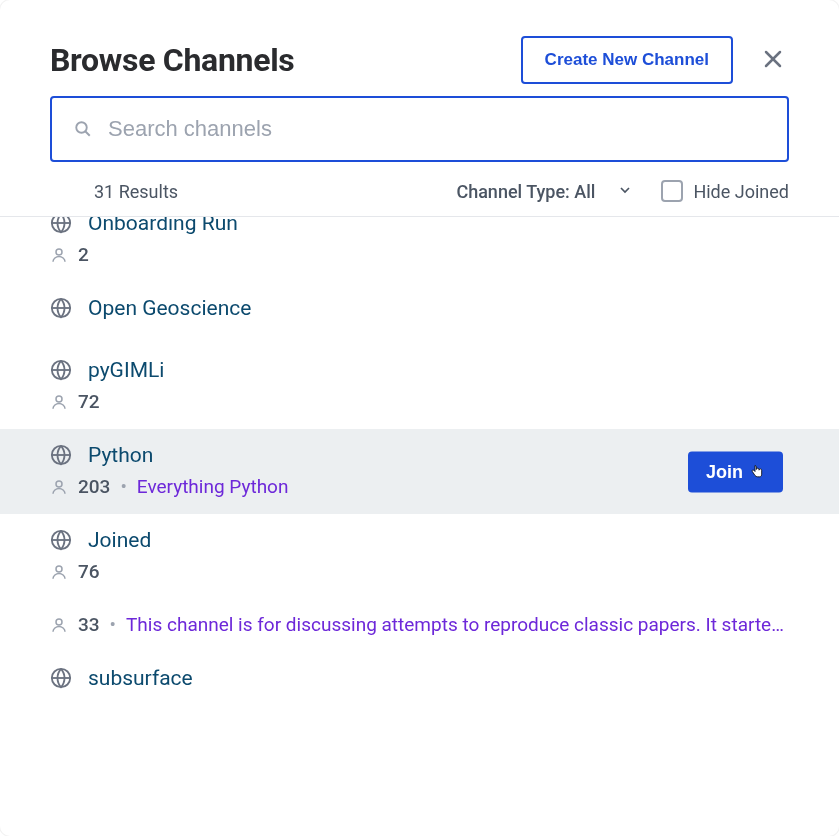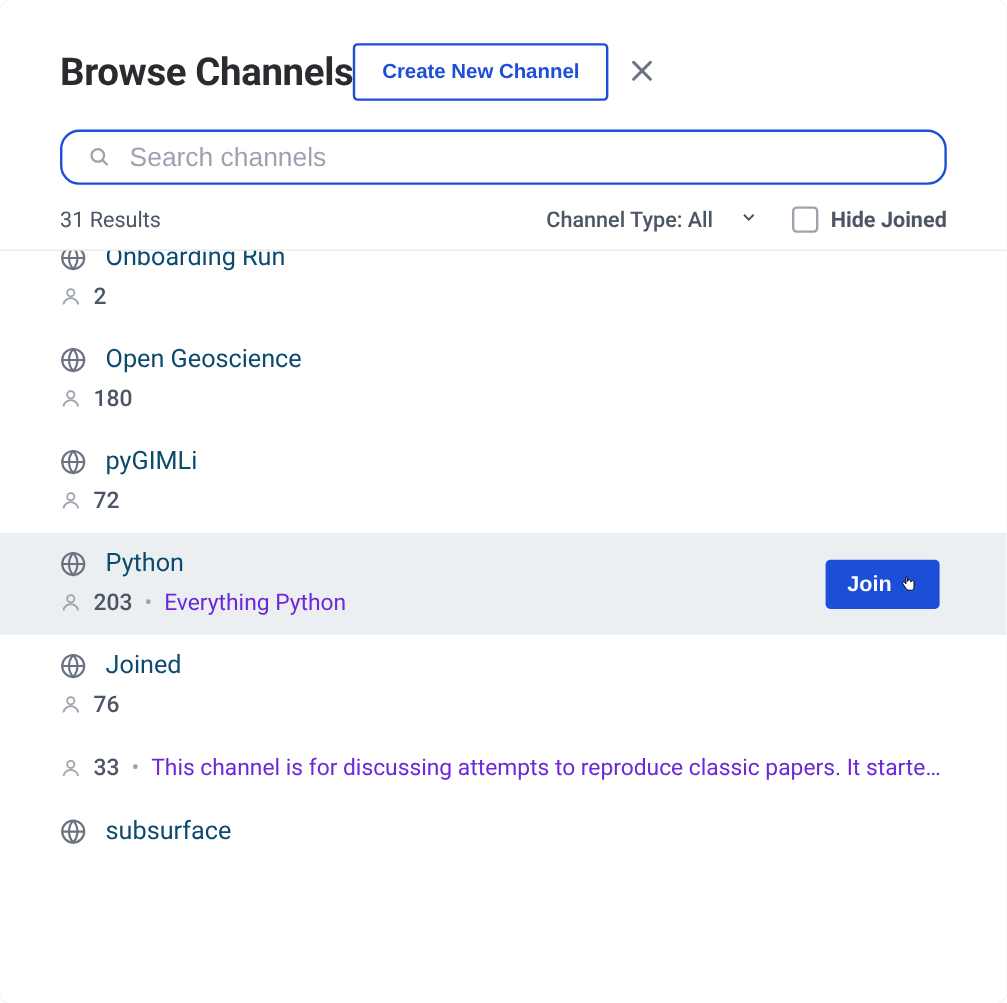--- a/index.html
+++ b/index.html
@@ -23,32 +23,33 @@
       display: flex;
       flex-direction: column;
       box-shadow: 0 0 0 1px rgba(0,0,0,0.05);
     }
     .header {
       padding: 36px 50px 0 50px;
     }
     .header-top {
       display: flex;
       align-items: center;
-      margin-bottom: 24px;
+      justify-content: space-between;
+      margin-bottom: 12px;
     }
     .title {
       font-size: 32px;
       font-weight: 700;
       color: #2a2b2e;
       letter-spacing: -0.3px;
     }
     .header-actions {
       display: flex;
       align-items: center;
-      gap: 12px;
+      gap: 24px;
     }
     .create-btn {
       border: 2px solid #1d4ed8;
       background: #fff;
       color: #1d4ed8;
       font-weight: 600;
       font-size: 17px;
       padding: 12px 22px;
       border-radius: 4px;
       cursor: pointer;
@@ -57,25 +58,25 @@
       background: none;
       border: none;
       cursor: pointer;
       color: #6b7280;
       padding: 4px;
       display: flex;
       align-items: center;
     }
     .search-wrap {
       border: 2px solid #1d4ed8;
-      border-radius: 16px;
+      border-radius: 4px;
       display: flex;
       align-items: center;
       padding: 0 22px;
-      height: 46px;
+      height: 66px;
       margin-bottom: 18px;
     }
     .search-icon {
       color: #9ca3af;
       margin-right: 16px;
       display: flex;
     }
     .search-input {
       border: none;
       outline: none;
@@ -90,41 +91,42 @@
     .filter-row {
       display: flex;
       align-items: center;
       justify-content: space-between;
       padding-bottom: 14px;
       font-size: 18px;
       color: #4b5563;
     }
     .results-count {
       color: #4b5563;
+      margin-left: 44px;
     }
     .filter-right {
       display: flex;
       align-items: center;
       gap: 28px;
     }
     .channel-type {
       display: flex;
       align-items: center;
       gap: 22px;
       cursor: pointer;
       color: #4b5563;
       font-weight: 500;
     }
     .hide-joined {
       display: flex;
       align-items: center;
       gap: 10px;
       cursor: pointer;
       color: #4b5563;
-      font-weight: 700;
+      font-weight: 400;
     }
     .checkbox {
       width: 22px;
       height: 22px;
       border: 2px solid #9ca3af;
       border-radius: 4px;
       background: #fff;
     }
     .divider {
       height: 1px;
@@ -290,29 +292,20 @@
       <div class="channel-top">
         <span class="globe-icon">
           <svg width="22" height="22" viewBox="0 0 24 24" fill="none" stroke="currentColor" stroke-width="2">
               <circle cx="12" cy="12" r="10"></circle>
               <line x1="2" y1="12" x2="22" y2="12"></line>
               <path d="M12 2a15 15 0 0 1 0 20a15 15 0 0 1 0-20"></path>
             </svg>
         </span>
         <span class="channel-name">Open Geoscience</span>
       </div>
-      <div class="channel-meta">
-        <span class="member-icon">
-          <svg width="18" height="18" viewBox="0 0 24 24" fill="none" stroke="currentColor" stroke-width="2">
-              <circle cx="12" cy="8" r="4"></circle>
-              <path d="M4 21c0-4 4-7 8-7s8 3 8 7"></path>
-            </svg>
-        </span>
-        <span class="member-count">180</span>
-      </div>
     </div>
 
     <div class="channel-item">
       <div class="channel-top">
         <span class="globe-icon">
           <svg width="22" height="22" viewBox="0 0 24 24" fill="none" stroke="currentColor" stroke-width="2">
               <circle cx="12" cy="12" r="10"></circle>
               <line x1="2" y1="12" x2="22" y2="12"></line>
               <path d="M12 2a15 15 0 0 1 0 20a15 15 0 0 1 0-20"></path>
             </svg>

